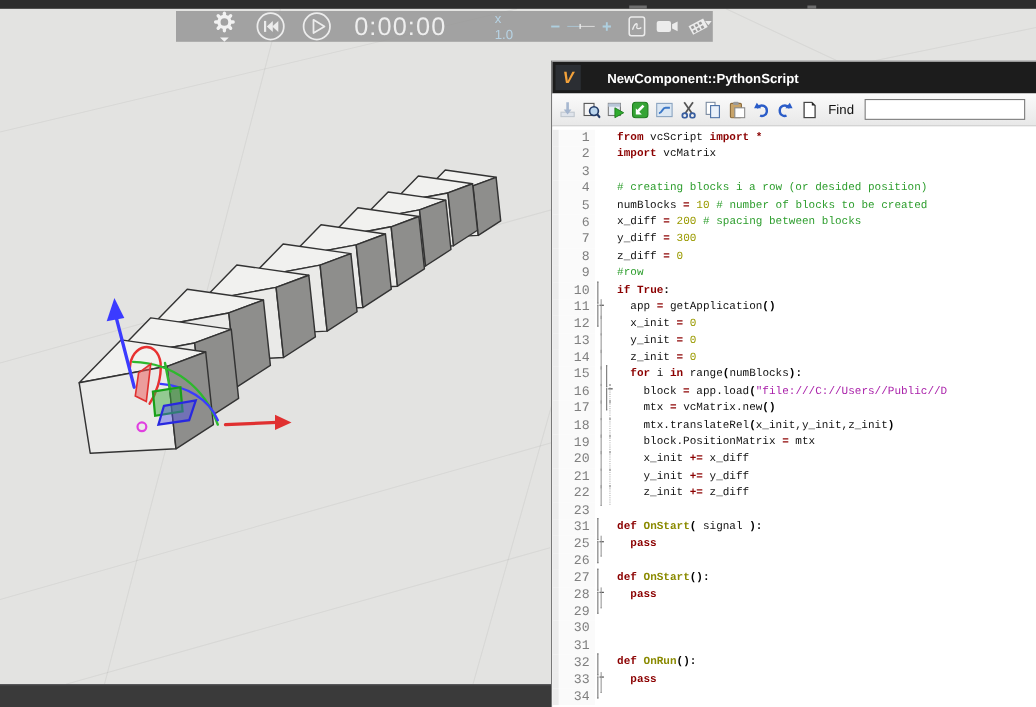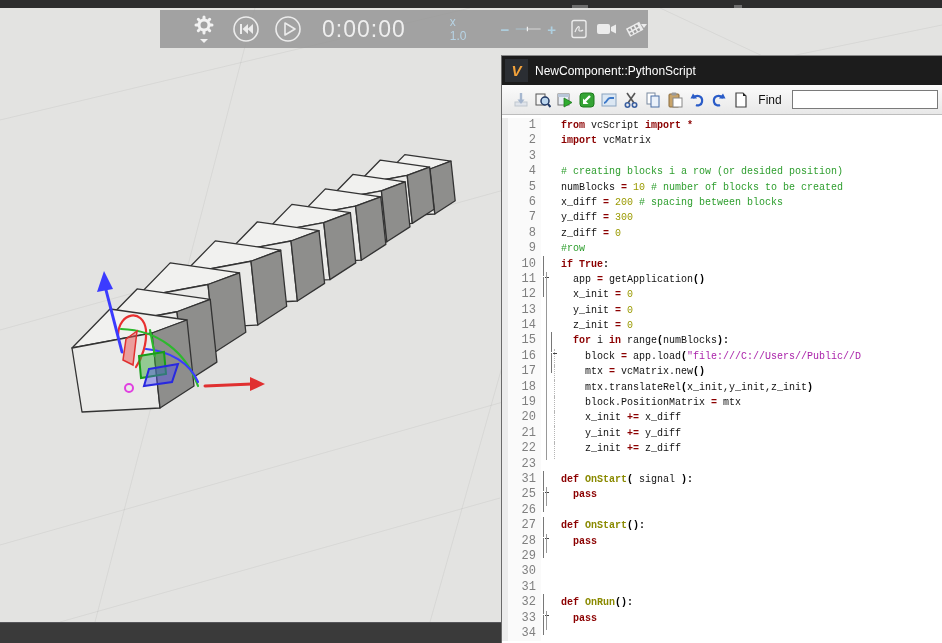--- a/index.html
+++ b/index.html
@@ -10,39 +10,39 @@
   
   .top-bar{position:absolute;left:0;top:0;width:942px;height:8px;background:#2d2d2d;z-index:20;}
   .top-bar .notch{position:absolute;top:5px;width:16px;height:3px;background:#6e6e6e;}
   .bottom-bar{position:absolute;left:0;top:622px;width:501px;height:21px;background:#3a3a3a;
               border-top:1px solid #56565a;z-index:20;}
 
   
   .scene{position:absolute;left:0;top:0;z-index:1;}
 
   
-  .playback{position:absolute;left:160px;top:10px;width:488px;height:38px;z-index:30;
+  .playback{position:absolute;left:160px;top:10px;width:488px;height:28px;z-index:30;
             background:rgba(148,148,148,.82);display:flex;align-items:center;padding:0;}
   .playback .grp{display:flex;align-items:center;}
   .pb-time{font-size:23px;color:rgba(255,255,255,.82);letter-spacing:1px;font-weight:400;}
   .pb-speed{font-size:12px;color:#b7d3e4;}
   .pb-pm{font-size:15px;color:#aecfdf;font-weight:bold;}
 
   
   .script-panel{position:absolute;left:501px;top:55px;width:441px;height:588px;z-index:40;
                 background:#fff;border-left:1px solid #6a6a6a;border-top:1px solid #8a8a8a;
                 display:flex;flex-direction:column;overflow:hidden;}
   .sp-titlebar{height:29px;background:#1c1c1c;display:flex;align-items:center;flex:none;}
   .sp-logo{width:23px;height:23px;margin-left:3px;background:#2b2e33;color:#f2a13a;
            font-weight:bold;font-style:italic;font-size:15px;display:flex;
            align-items:center;justify-content:center;flex:none;}
-  .sp-title{color:#fff;font-size:12px;font-weight:normal;margin-left:7px;white-space:nowrap;}
+  .sp-title{color:#fff;font-size:12px;font-weight:bold;margin-left:24px;white-space:nowrap;}
   .sp-toolbar{height:29px;flex:none;background:linear-gradient(#fbfbfb,#e8e8e8);
               border-bottom:1px solid #bdbdbd;display:flex;align-items:center;
-              padding-left:6px;gap:6px;justify-content:center;}
+              padding-left:6px;gap:6px;}
   .sp-toolbar .tbtn{width:16px;height:16px;flex:none;cursor:pointer;}
   .tb-find-label{font-size:12px;color:#111;margin-left:3px;margin-right:4px;}
   .tb-find{width:140px;height:17px;border:1px solid #7a7a7a;background:#fff;flex:none;
            font-size:12px;padding:0 2px;outline:none;}
 
   
   .sp-editor{flex:1;display:flex;flex-direction:column;background:#fff;overflow:hidden;
              padding-top:3px;font-family:"Liberation Mono",monospace;}
   .cl{height:15.4px;display:flex;flex:none;align-items:stretch;white-space:pre;}
   .cl .strip{width:6px;flex:none;background:#ececec;}

